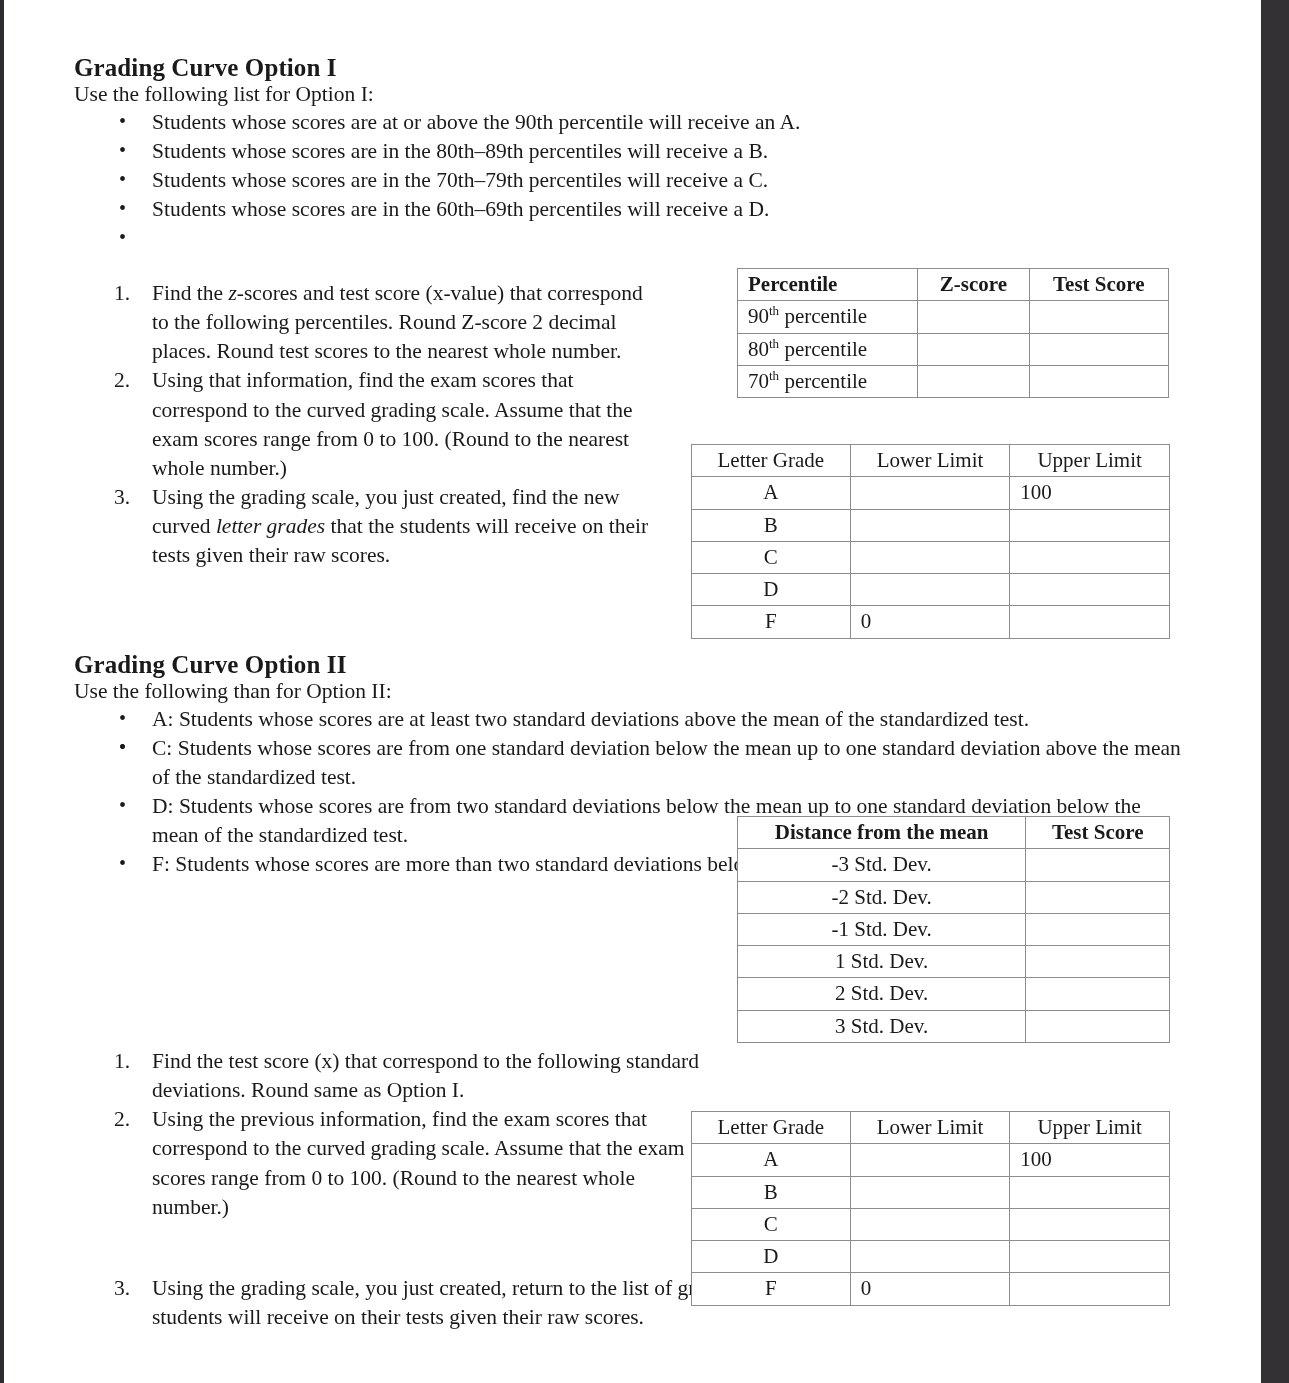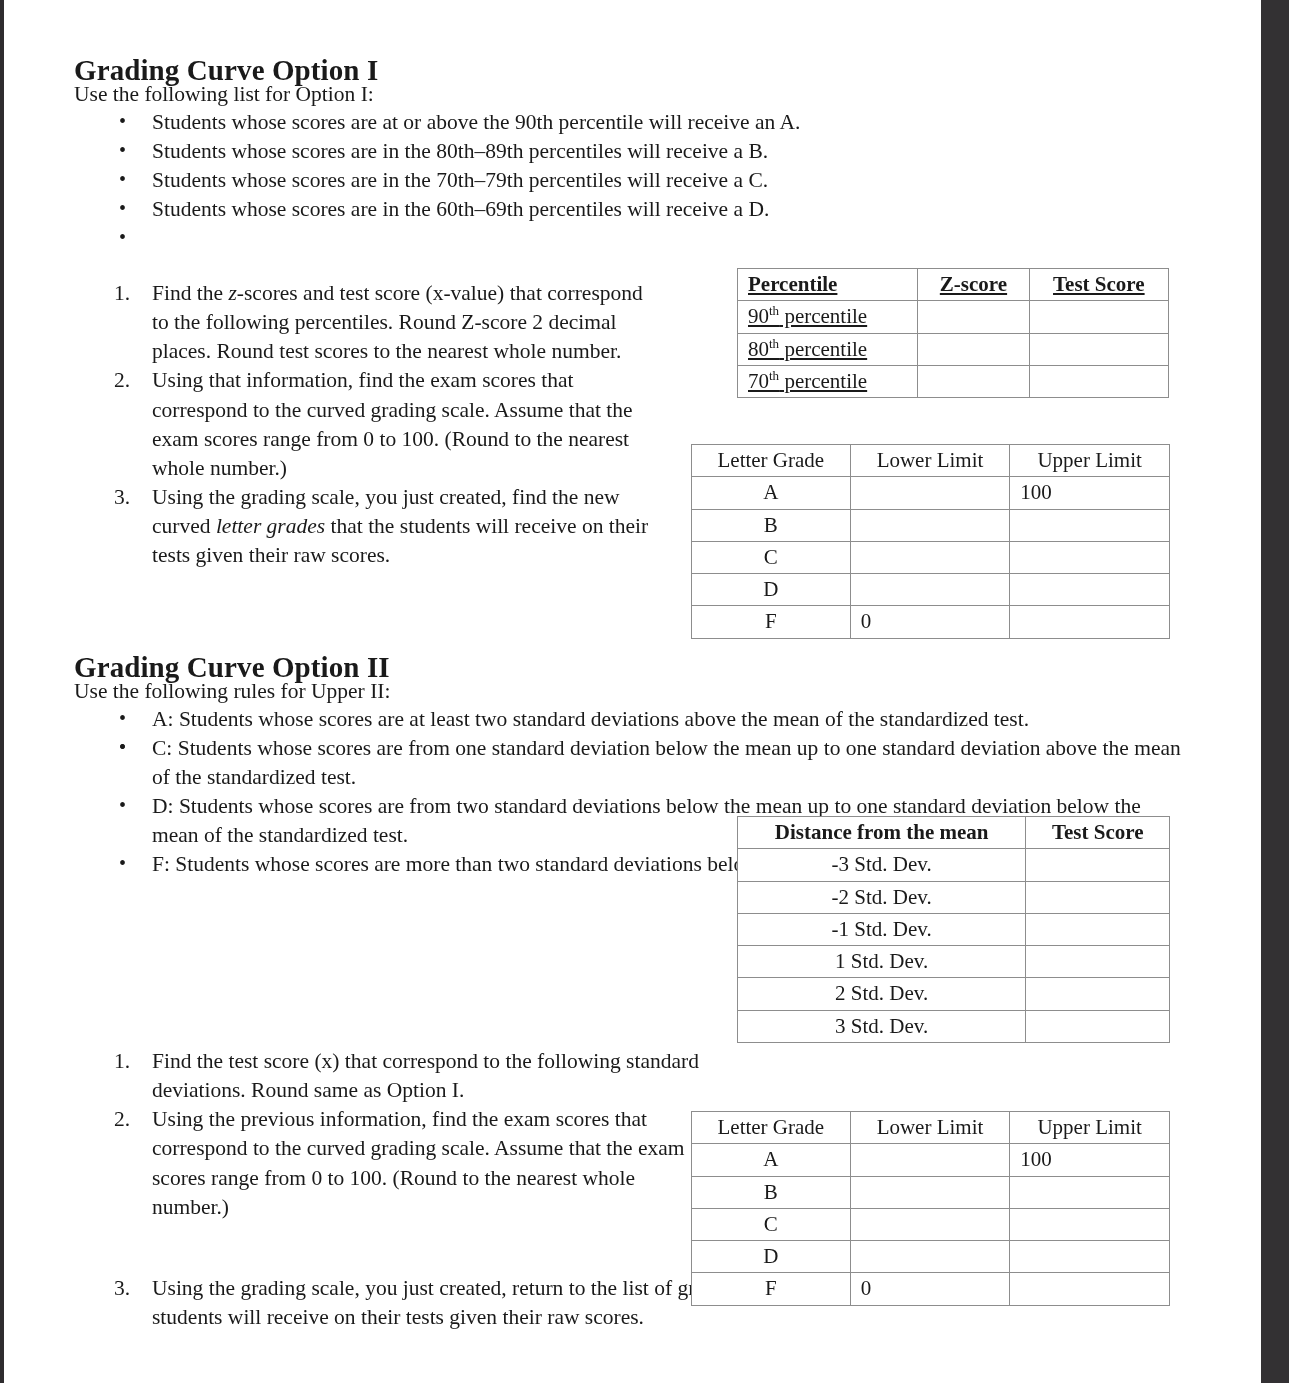--- a/index.html
+++ b/index.html
@@ -36,21 +36,21 @@
   }
   #content {
     position: absolute;
     left: 0;
     top: 0;
     width: 1261px;
     height: 100%;
   }
 
   h2.section-title {
-    font-size: 29px;
+    font-size: 25px;
     font-weight: bold;
     margin: 0;
     padding: 0;
     line-height: 1.32;
     letter-spacing: 0.1px;
   }
   .lead {
     font-size: 21.5px;
     line-height: 1.33;
     margin: 0;
@@ -138,21 +138,20 @@
     font-size: 0.62em;
     vertical-align: super;
     line-height: 0;
   }
 
   .tbl-percentile {
     position: absolute;
     left: 737px;
     top: 268px;
     width: 432px;
-    text-decoration: underline;
   }
   .tbl-percentile col.c1 { width: 193px; }
   .tbl-percentile col.c2 { width: 120px; }
   .tbl-percentile col.c3 { width: 149px; }
 
   .tbl-grade-1 {
     position: absolute;
     left: 691px;
     top: 444px;
     width: 479px;
@@ -326,21 +325,21 @@
           <td class="val"></td>
         </tr>
       </tbody>
     </table>
 
     <div class="block-opt2-title">
       <h2 class="section-title">Grading Curve Option II</h2>
     </div>
 
     <div class="block-opt2-lead">
-      <p class="lead">Use the following rules for Upper II:</p>
+      <p class="lead">Use the following than for Option II:</p>
     </div>
 
     <ul class="bullet-list block-opt2-bullets">
       <li>
         <span class="bullet-dot">•</span>
         <span class="w-a">A: Students whose scores are at least two standard deviations above the mean of the standardized test.</span>
       </li>
       <li>
         <span class="bullet-dot">•</span>
       </li>

